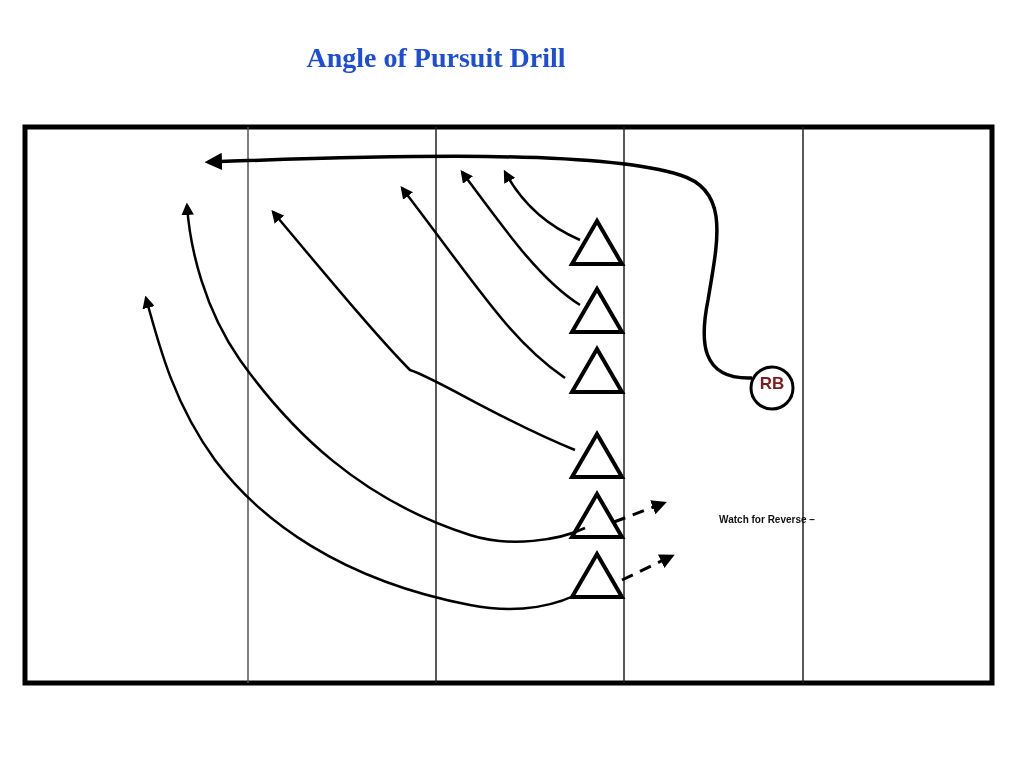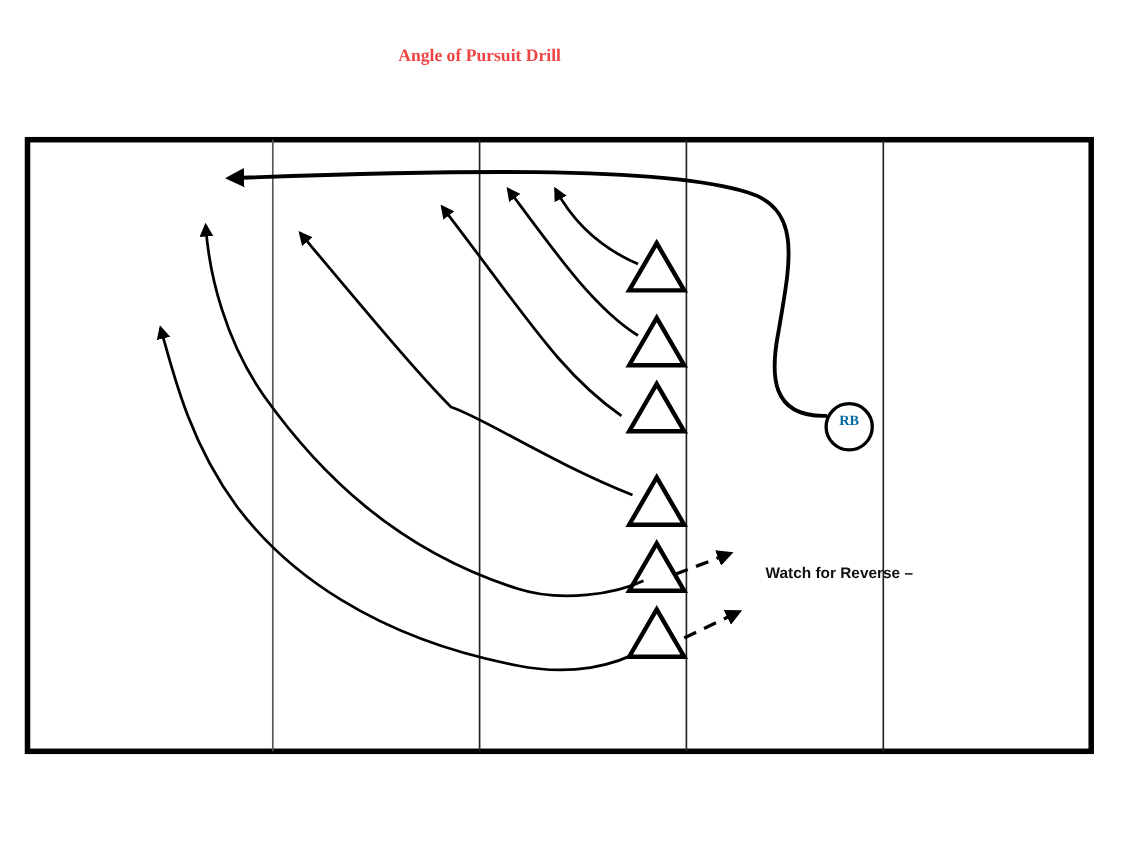--- a/index.html
+++ b/index.html
@@ -1,31 +1,31 @@
 <!DOCTYPE html>
 <html><head>
 <meta charset="utf-8">
 <style>
   html, body { margin: 0; padding: 0; background: #ffffff; }
   body { width: 1024px; height: 768px; position: relative; overflow: hidden; }
   .title {
     position: absolute; left: 0; top: 42px; width: 872px; text-align: center;
     font-family: "Liberation Serif", "DejaVu Serif", serif; font-weight: bold;
-    font-size: 16px; color: #ef4444;
+    font-size: 28px; color: #1d4ed8;
   }
   svg.diagram { position: absolute; left: 0; top: 0; }
   .note {
-    position: absolute; left: 640px; top: 510px; width: 190px; text-align: right;
+    position: absolute; left: 672px; top: 510px; width: 190px; text-align: center;
     font-family: "Liberation Sans", "DejaVu Sans", sans-serif; font-weight: bold;
-    font-size: 14px; line-height: 20px; color: #111;
+    font-size: 10px; line-height: 20px; color: #111;
   }
   .rb-label {
     position: absolute; left: 752px; top: 374px; width: 40px; text-align: center;
-    font-family: Liberation Serif, serif; font-weight: bold;
-    font-size: 13px; color: #0369a1;
+    font-family: Liberation Sans, sans-serif; font-weight: bold;
+    font-size: 17px; color: #7f1d1d;
   }
 </style>
 </head>
 <body>
 
 <div class="title">Angle of Pursuit Drill</div>
 
 <svg class="diagram" width="1024" height="768" viewBox="0 0 1024 768">
   <defs>
     <marker id="arrow" viewBox="0 0 10 10" refX="8" refY="5" markerWidth="5" markerHeight="5" orient="auto-start-reverse">

